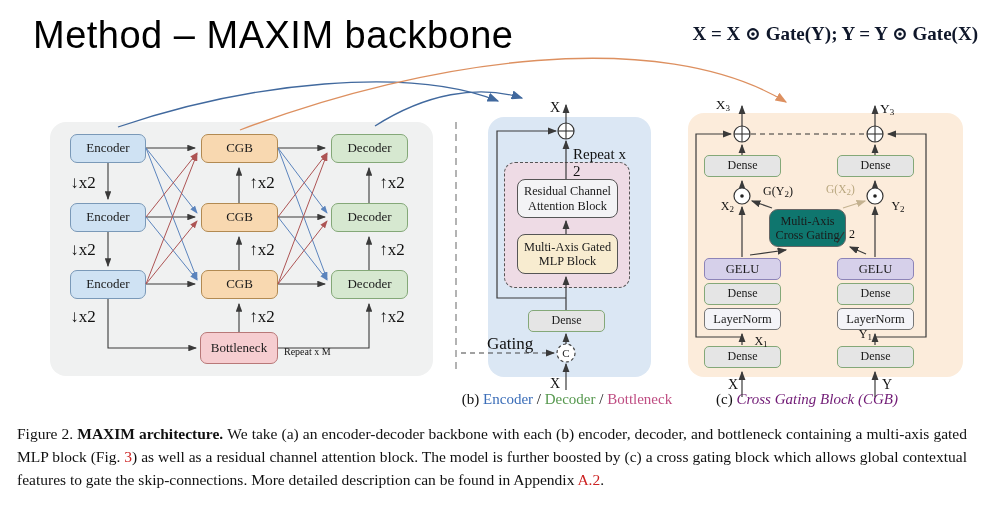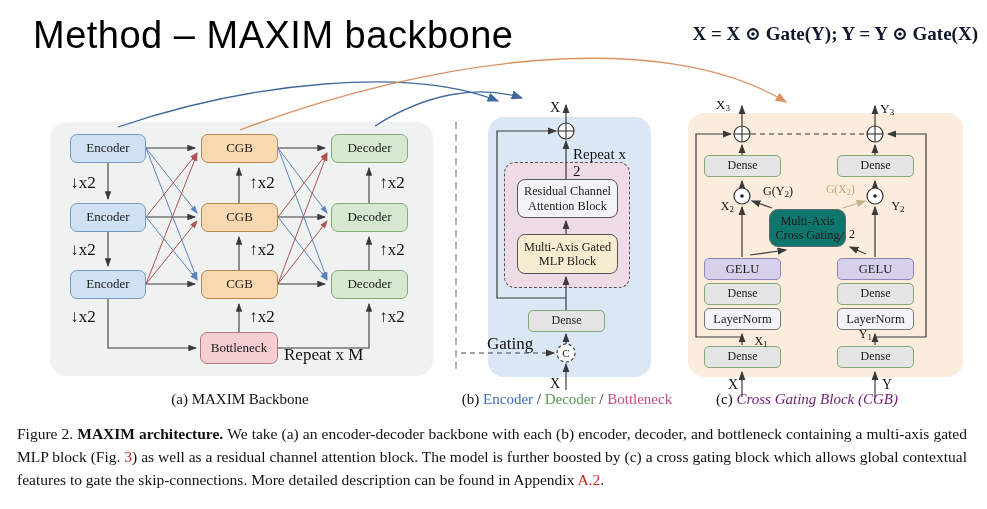--- a/index.html
+++ b/index.html
@@ -93,23 +93,22 @@
 
   <div class="lbl center" style="left:64px;top:174px;width:38px;">↓x2</div>
   <div class="lbl center" style="left:64px;top:241px;width:38px;">↓x2</div>
   <div class="lbl center" style="left:64px;top:308px;width:38px;">↓x2</div>
   <div class="lbl center" style="left:243px;top:174px;width:38px;">↑x2</div>
   <div class="lbl center" style="left:243px;top:241px;width:38px;">↑x2</div>
   <div class="lbl center" style="left:243px;top:308px;width:38px;">↑x2</div>
   <div class="lbl center" style="left:373px;top:174px;width:38px;">↑x2</div>
   <div class="lbl center" style="left:373px;top:241px;width:38px;">↑x2</div>
   <div class="lbl center" style="left:373px;top:308px;width:38px;">↑x2</div>
-  <div class="lbl" style="left:284px;top:346px;width:90px;font-size:17px;">Repeat x M</div>
-
-  <div class="caption" style="left:120px;top:391px;width:240px;">(a) MAXIM Backbone</div>
+  <div class="lbl" style="left:284px;top:346px;width:90px;font-size:10px;">Repeat x M</div>
+
 
   <div class="lbl right" style="left:534px;top:100px;width:26px;font-size:14px;">X</div>
   <div class="lbl" style="left:573px;top:146px;width:62px;font-size:15px;">Repeat x 2</div>
   <div class="dashedbox" style="left:504px;top:162px;width:126px;height:126px;"></div>
   <div class="box rcab" style="left:517px;top:179px;width:101px;height:39px;">
       <span>Residual Channel Attention Block</span>
     </div>
   <div class="box mlp" style="left:517px;top:234px;width:101px;height:40px;">
       <span>Multi-Axis Gated MLP Block</span>
     </div>

